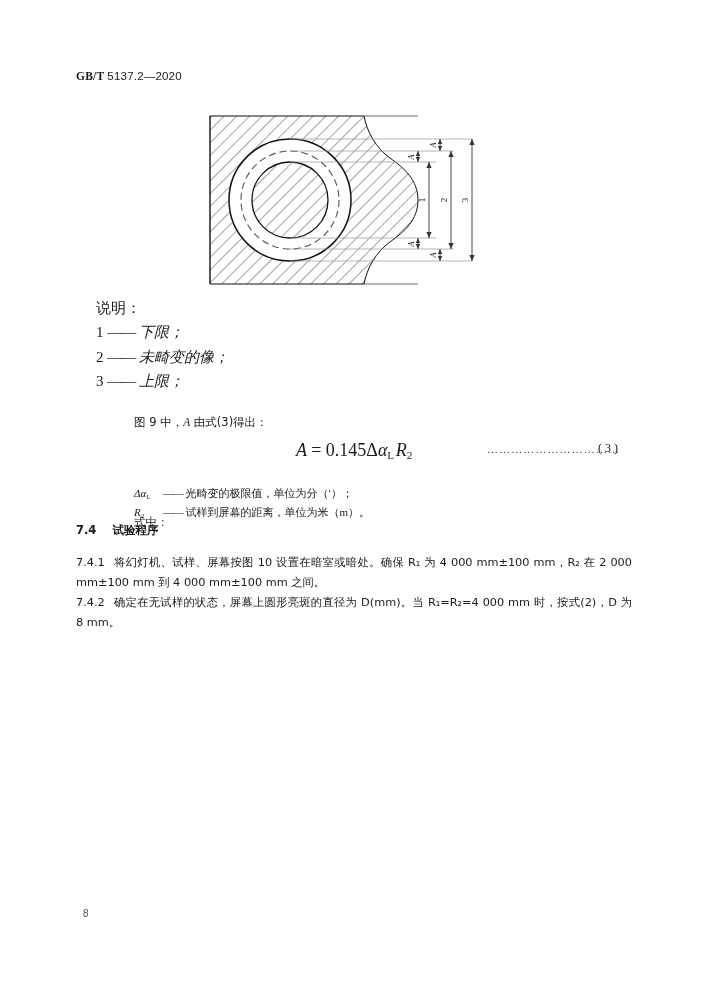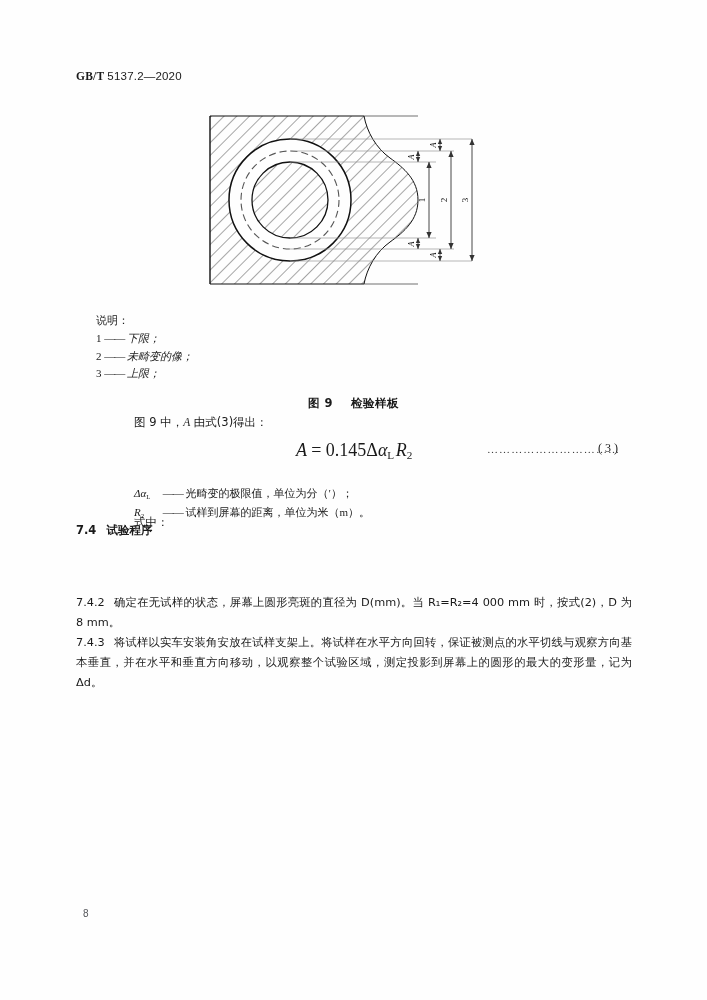--- a/index.html
+++ b/index.html
@@ -45,23 +45,23 @@
     top: 110px;
     left: 0;
     width: 707px;
     height: 180px;
   }
   .figure-svg { display: block; margin: 0 auto; }
 
   
   .legend {
     position: absolute;
-    top: 312px;
+    top: 296px;
     left: 96px;
-    font-size: 11px;
+    font-size: 15px;
     line-height: 1.62;
   }
   .legend-row { white-space: nowrap; }
   .legend-key {
     font-family: "Liberation Serif", serif;
     font-style: italic;
   }
   .legend-key.num { font-style: normal; }
   .legend-dash { letter-spacing: -1px; }
   .legend-text { font-family: "DejaVu Sans", sans-serif; font-style: italic; }
@@ -161,21 +161,21 @@
 
   
   .section-head {
     position: absolute;
     left: 76px;
     top: 523px;
     font-family: "DejaVu Sans", sans-serif;
     font-weight: bold;
     font-size: 11.5px;
   }
-  .section-head .num { margin-right: 10px; }
+  .section-head .num { margin-right: 16px; }
 
   .body-para {
     position: absolute;
     left: 76px;
     width: 556px;
     font-family: "DejaVu Sans", sans-serif;
     font-size: 11.3px;
     line-height: 1.78;
     text-align: justify;
     text-justify: inter-character;
@@ -312,25 +312,20 @@
       <span class="legend-dash">——</span>
       <span class="legend-text">未畸变的像；</span>
     </div>
     <div class="legend-row">
       <span class="legend-key num">3</span>
       <span class="legend-dash">——</span>
       <span class="legend-text">上限；</span>
     </div>
   </div>
 
-  <div class="fig-caption">
-    <span>图 9</span>
-    <span class="gap"></span>
-    <span>检验样板</span>
-  </div>
 
   <div class="para indent-line" style="top:413px;">
     <span>图 9 中，</span><span class="math">A</span><span> 由式(3)得出：</span>
   </div>
 
   <div class="formula-row">
     <div class="formula">
       <span>A</span>
       <span class="op">=</span>
       <span class="num">0.145</span><span class="mathup">Δ</span><span>α</span><sub>L</sub> <span>R</span><sub>2</sub>
@@ -356,24 +351,24 @@
       <span class="def-sym"><span>R</span><sub>2</sub></span>
       <span class="legend-dash">——</span>
       <span class="def-text">试样到屏幕的距离，单位为米（m）。</span>
     </div>
   </div>
 
   <div class="section-head">
     <span class="num">7.4</span><span>试验程序</span>
   </div>
 
+  <div class="body-para" style="top:553px;">
+    <span class="pnum">7.4.1</span><span>将幻灯机、试样、屏幕按图 10 设置在暗室或暗处。确保 R₁ 为 4 000 mm±100 mm，R₂ 在 2 000 mm±100 mm 到 4 000 mm±100 mm 之间。</span>
+  </div>
 
   <div class="body-para" style="top:593px;">
     <span class="pnum">7.4.2</span><span>确定在无试样的状态，屏幕上圆形亮斑的直径为 D(mm)。当 R₁=R₂=4 000 mm 时，按式(2)，D 为 8 mm。</span>
   </div>
 
-  <div class="body-para" style="top:633px;">
-    <span class="pnum">7.4.3</span><span>将试样以实车安装角安放在试样支架上。将试样在水平方向回转，保证被测点的水平切线与观察方向基本垂直，并在水平和垂直方向移动，以观察整个试验区域，测定投影到屏幕上的圆形的最大的变形量，记为 Δd。</span>
-  </div>
 
   <div class="page-number">8</div>
 
 </div>
 
 </body></html>

